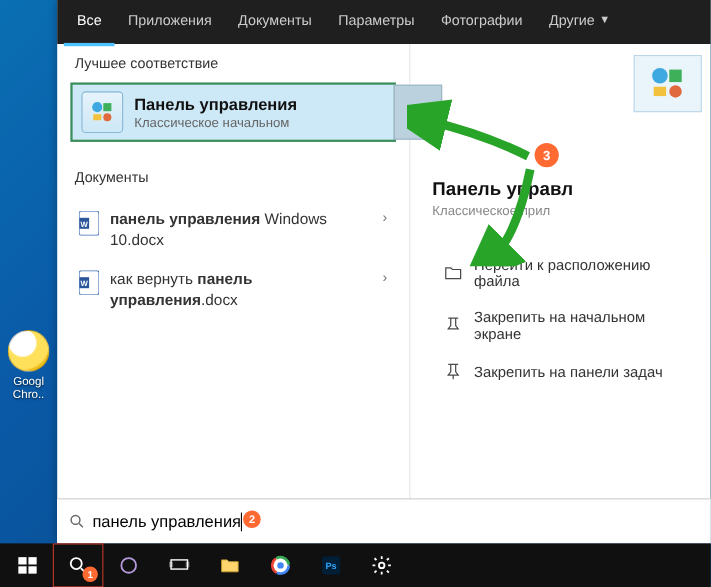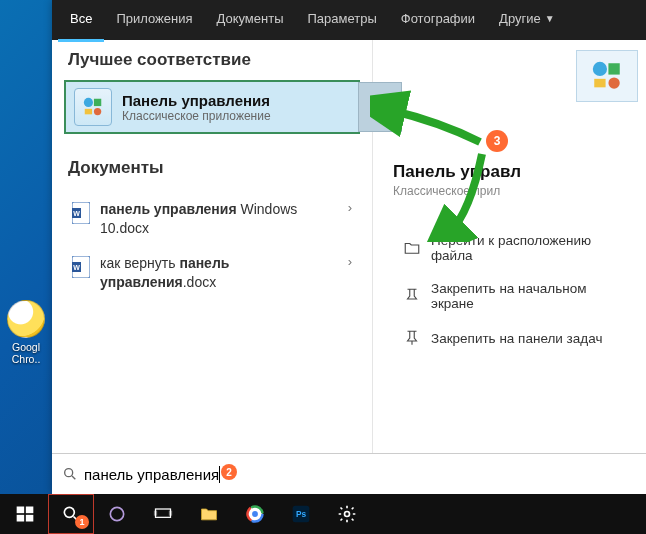--- a/index.html
+++ b/index.html
@@ -4,21 +4,21 @@
 <style>
 html,body{margin:0;padding:0;width:646px;height:534px;overflow:hidden;font-family:"Segoe UI",Arial,sans-serif;font-size:13px;background:#0a5aa8}
 .wallpaper{position:absolute;inset:0;background:linear-gradient(135deg,#0a6fb3 0%,#0a5aa8 30%,#084a8a 70%,#063a6e 100%)}
 .search-window{position:absolute;top:0;left:52px;right:0;bottom:40px;display:flex;flex-direction:column;background:#fff;box-shadow:0 0 8px rgba(0,0,0,.3)}
 .tabs{display:flex;align-items:center;background:#1f1f1f;color:#ccc;height:40px;padding:0 6px}
 .tab{padding:0 12px;height:40px;display:flex;align-items:center;cursor:pointer;font-size:13px;border-bottom:3px solid transparent}
 .tab.active{color:#fff;border-bottom:3px solid #4cc2ff}
 .tab .chev{margin-left:4px;font-size:10px}
 .content{flex:1;display:flex;min-height:0}
 .left-col{width:320px;display:flex;flex-direction:column;border-right:1px solid #e5e5e5}
-.section-head{padding:10px 16px;font-size:17px;color:#333;font-weight:700}
+.section-head{padding:10px 16px;font-size:13px;color:#333;font-weight:400}
 .best-match{display:flex;align-items:center;margin:0 12px;border:2px solid #3a8e5a;background:#cde8f6;padding:6px 8px;position:relative}
 .bm-icon{width:36px;height:36px;background:linear-gradient(#e6f3fb,#cde8f6);border:1px solid #88b8d8;border-radius:4px;display:flex;align-items:center;justify-content:center;margin-right:10px}
 .bm-icon svg{width:22px;height:22px}
 .bm-txt .ttl{font-weight:600;font-size:15px;color:#111}
 .bm-txt .sub{font-size:12px;color:#666}
 .arrow-box{position:absolute;right:-44px;top:0;bottom:0;width:42px;background:#bcd1de;border:1px solid #9db5c4;display:flex;align-items:center;justify-content:center;color:#555}
 .list{padding-top:4px}
 .doc-item{display:flex;align-items:flex-start;padding:8px 20px;cursor:pointer}
 .doc-icon{width:18px;height:22px;flex:0 0 18px;margin-right:10px;margin-top:2px}
 .doc-text{font-size:14px;color:#333;line-height:1.35}
@@ -91,21 +91,21 @@
         <div class="bm-icon">
           <svg viewBox="0 0 24 24">
               <circle cx="7" cy="7" r="5" fill="#3da9e0"></circle>
               <rect x="13" y="3" width="8" height="8" fill="#3fb05a"></rect>
               <rect x="3" y="14" width="8" height="6" fill="#f2c23e"></rect>
               <circle cx="17" cy="17" r="4" fill="#e06a3d"></circle>
             </svg>
         </div>
         <div class="bm-txt">
           <div class="ttl">Панель управления</div>
-          <div class="sub">Классическое приложение</div>
+          <div class="sub">Классическое начальном</div>
         </div>
         <div class="arrow-box">
           <svg width="18" height="18" viewBox="0 0 24 24">
               <path d="M5 12h12M13 6l6 6-6 6" stroke="#555" stroke-width="1.6" fill="none"></path>
             </svg>
         </div>
       </div>
 
       <div class="section-head" style="margin-top:14px">Документы</div>
       <div class="list">

